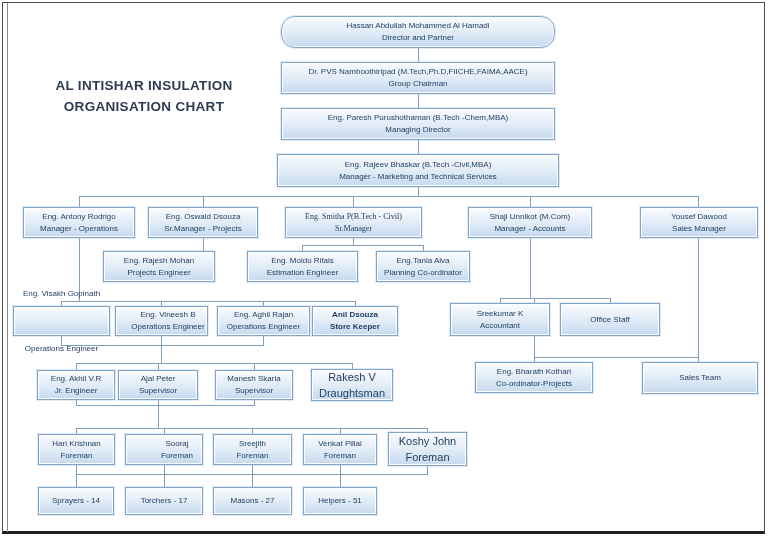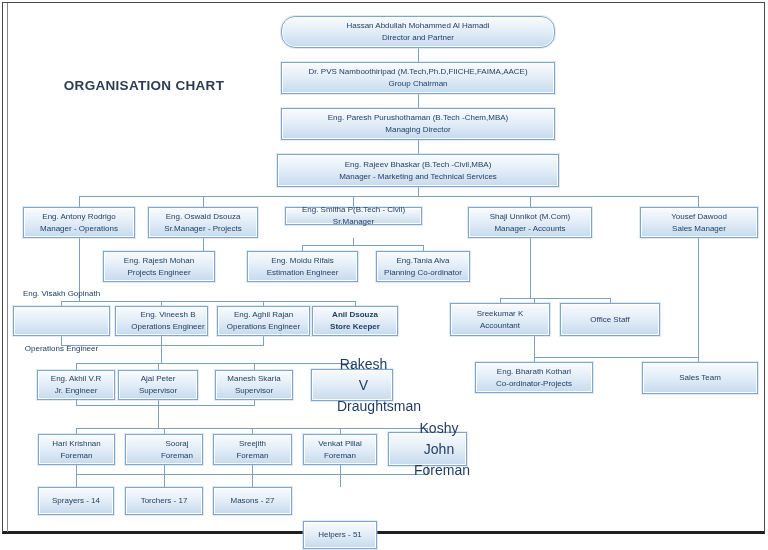--- a/index.html
+++ b/index.html
@@ -10,32 +10,33 @@
   #frame-inner-line{position:absolute;left:7px;top:3px;width:1px;height:529px;background:#8a8a8a;}
   #chart{position:absolute;left:0;top:0;width:768px;height:550px;}
   .title{position:absolute;left:26px;top:76px;width:236px;text-align:center;
          color:#2e3b52;font-weight:bold;font-size:13.5px;line-height:1.55;letter-spacing:.3px;}
   .box{position:absolute;box-sizing:border-box;z-index:2;
        background:linear-gradient(180deg,#f9fbfe 0%,#e3edf7 48%,#c6daee 100%);
        border:1px solid #7fa5ca;
        box-shadow:inset 0 0 0 1px rgba(255,255,255,0.92), 0 0 0 1px rgba(173,199,224,0.35);
        display:flex;flex-direction:column;align-items:center;justify-content:center;
        text-align:center;color:#1c3a5e;font-size:8px;line-height:1.45;padding:1px 2px;}
-  .box--large{font-size:14px;line-height:1.5;padding-left:25px;}
+  .box--large{font-size:11px;line-height:1.5;}
   .box .nm,.box .rl{display:block;width:100%;}
   .connector{position:absolute;background:#7f9fbf;z-index:1;}
 </style>
 </head>
 <body>
 
 <div id="canvas">
   <div id="frame"></div>
   <div id="frame-inner-line"></div>
   <div id="chart">
     <div class="title">
+      <div>AL INTISHAR INSULATION</div>
       <div>ORGANISATION CHART</div>
     </div>
 
   <div class="connector" style="left: 418px; top: 48px; width: 1px; height: 14px; background: rgb(127, 159, 191);"></div>
       <div class="connector" style="left: 418px; top: 94px; width: 1px; height: 14px; background: rgb(127, 159, 191);"></div>
       <div class="connector" style="left: 418px; top: 140px; width: 1px; height: 14px; background: rgb(127, 159, 191);"></div>
       <div class="connector" style="left: 418px; top: 187px; width: 1px; height: 9px; background: rgb(127, 159, 191);"></div>
       <div class="connector" style="left: 79px; top: 196px; width: 620px; height: 1px; background: rgb(127, 159, 191);"></div>
       <div class="connector" style="left: 79px; top: 196px; width: 1px; height: 11px; background: rgb(127, 159, 191);"></div>
       <div class="connector" style="left: 203px; top: 196px; width: 1px; height: 11px; background: rgb(127, 159, 191);"></div>
@@ -110,21 +111,21 @@
         <span class="rl">Manager - Marketing and Technical Services</span>
       </div>
       <div class="box" style="left: 23px; top: 207px; width: 112px; height: 31px;">
         <span class="nm">Eng. Antony Rodrigo</span>
         <span class="rl">Manager - Operations</span>
       </div>
       <div class="box" style="left: 148px; top: 207px; width: 110px; height: 31px;">
         <span class="nm">Eng. Oswald Dsouza</span>
         <span class="rl">Sr.Manager - Projects</span>
       </div>
-      <div class="box" style="left: 285px; top: 207px; width: 137px; height: 18px;">
+      <div class="box" style="left: 285px; top: 207px; width: 137px; height: 31px; font-family: Liberation Serif, serif;">
         <span class="nm">Eng. Smitha P(B.Tech - Civil)</span>
         <span class="rl">Sr.Manager</span>
       </div>
       <div class="box" style="left: 468px; top: 207px; width: 124px; height: 31px;">
         <span class="nm">Shaji Unnikot (M.Com)</span>
         <span class="rl">Manager - Accounts</span>
       </div>
       <div class="box" style="left: 640px; top: 207px; width: 118px; height: 31px;">
         <span class="nm">Yousef Dawood</span>
         <span class="rl">Sales Manager</span>
@@ -209,17 +210,17 @@
       </div>
       <div class="box" style="left: 38px; top: 487px; width: 76px; height: 28px;">
         <span class="nm">Sprayers - 14</span>
       </div>
       <div class="box" style="left: 125px; top: 487px; width: 78px; height: 28px;">
         <span class="nm">Torchers - 17</span>
       </div>
       <div class="box" style="left: 213px; top: 487px; width: 79px; height: 28px;">
         <span class="nm">Masons - 27</span>
       </div>
-      <div class="box" style="left: 303px; top: 487px; width: 74px; height: 28px; margin-top: 34px;">
+      <div class="box" style="left: 303px; top: 487px; width: 74px; height: 28px;">
         <span class="nm">Helpers - 51</span>
       </div>
     </div>
 </div>
 
 </body></html>

